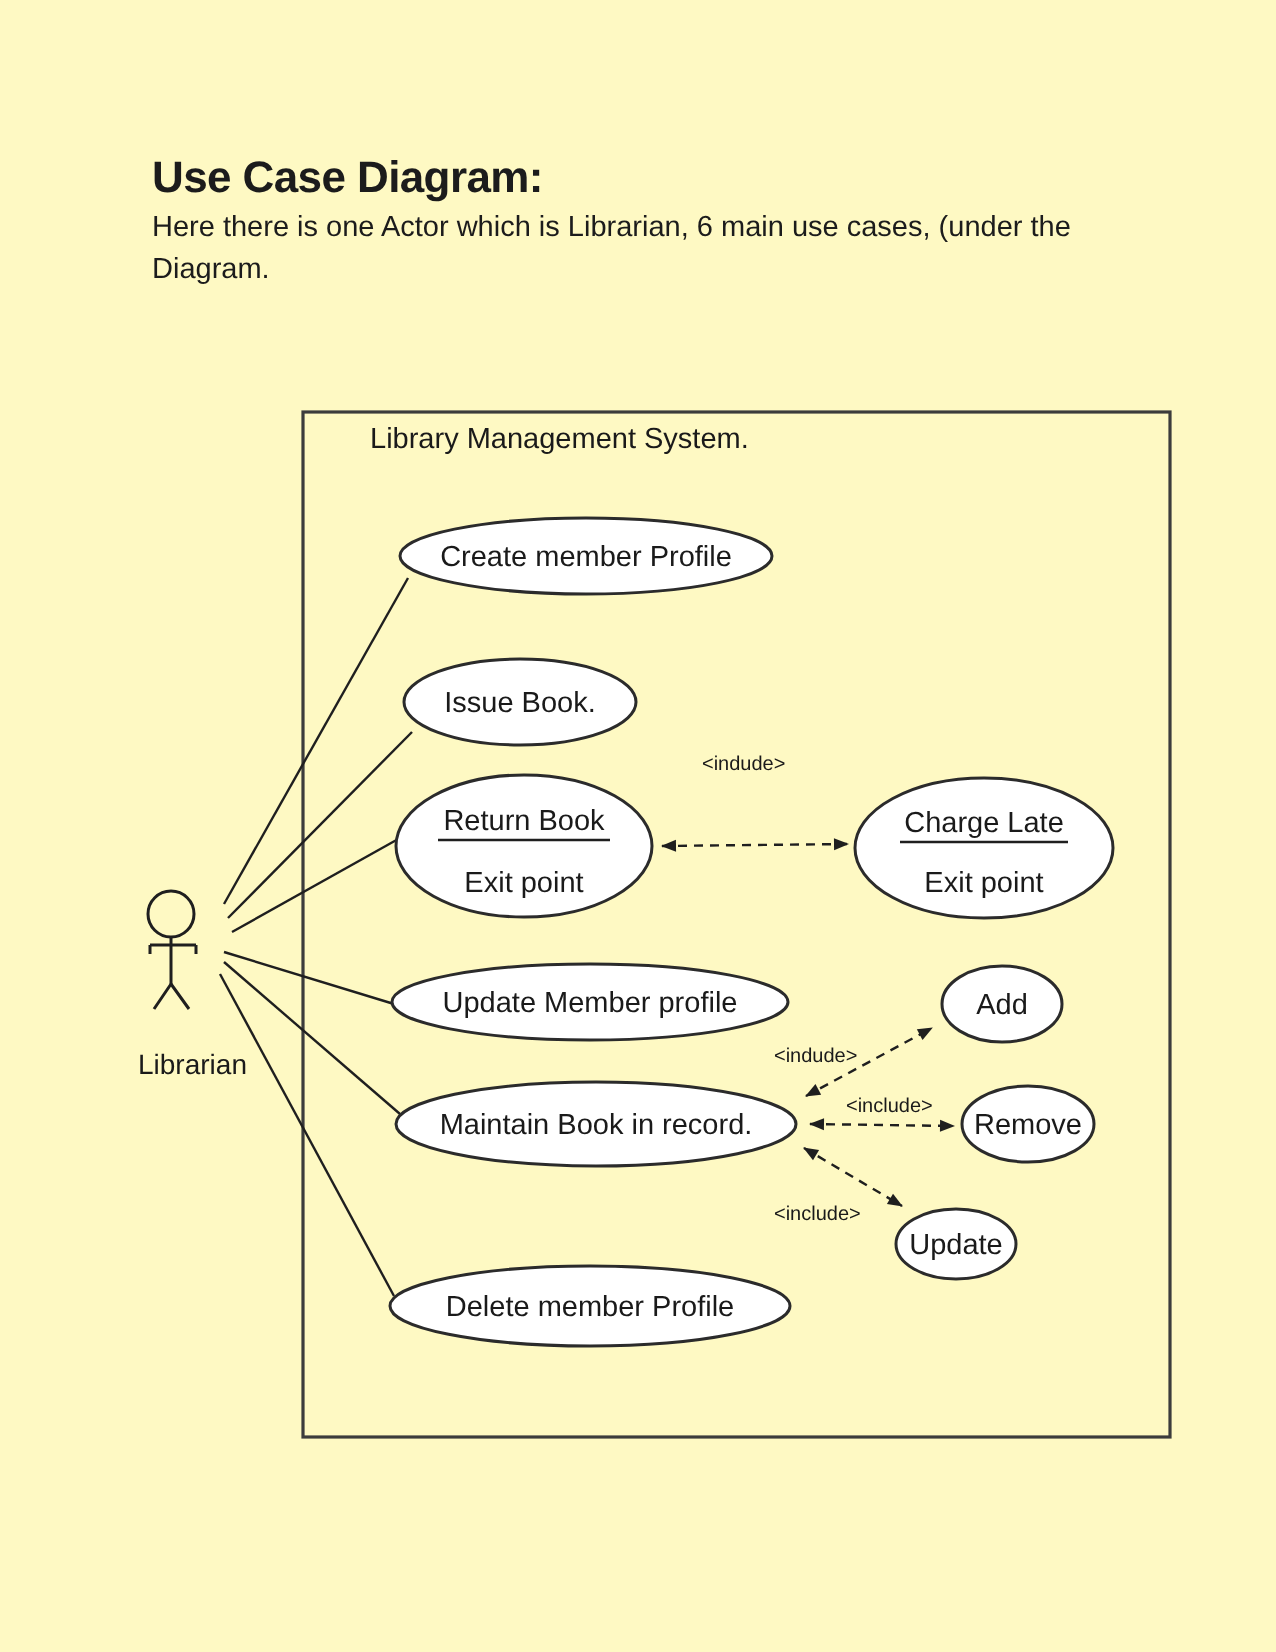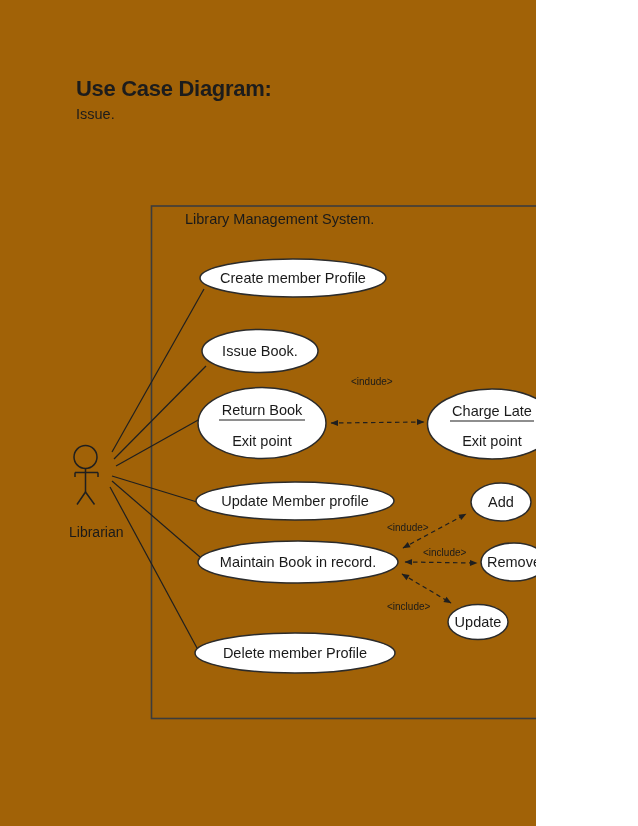--- a/index.html
+++ b/index.html
@@ -1,19 +1,19 @@
 <!DOCTYPE html>
 <html><head>
 <meta charset="utf-8">
 <style>
   html,body{margin:0;padding:0;background:#ffffff;}
   .page{
     position:relative;
-    width:536px;height:826px;
-    background:#a16207;
+    width:638px;height:826px;
+    background:#fef9c3;
     font-family:"Liberation Sans", sans-serif;
     color:#1a1a1a;
     overflow:hidden;
   }
   .doc-title{
     position:absolute;left:76px;top:76px;
     font-size:22px;font-weight:bold;letter-spacing:-0.3px;
     color:#1c1c1c;margin:0;
   }
   .doc-intro{
@@ -35,21 +35,22 @@
   .uline{stroke:#1f1f1f;stroke-width:1.2;}
 </style>
 </head>
 <body>
 
 <div class="page">
 
   <h1 class="doc-title">Use Case Diagram:</h1>
 
   <div class="doc-intro">
-    <div class="doc-line">Issue.</div>
+    <div class="doc-line">Here there is one Actor which is Librarian, 6 main use cases, (under the</div>
+    <div class="doc-line">Diagram.</div>
   </div>
 
   <svg width="638" height="826" viewBox="0 0 638 826" style="position:absolute;left:0;top:0;">
     <defs>
       <marker id="ah" markerWidth="9" markerHeight="8" refX="7.5" refY="3.5" orient="auto-start-reverse" markerUnits="userSpaceOnUse">
         <path d="M0.5,0.5 L8,3.5 L0.5,6.5 z" fill="#1f1f1f"></path>
       </marker>
     </defs>
 
     <rect x="151.5" y="206" width="433.5" height="512.5" fill="none" stroke="#3c3c3c" stroke-width="1.6"></rect>

